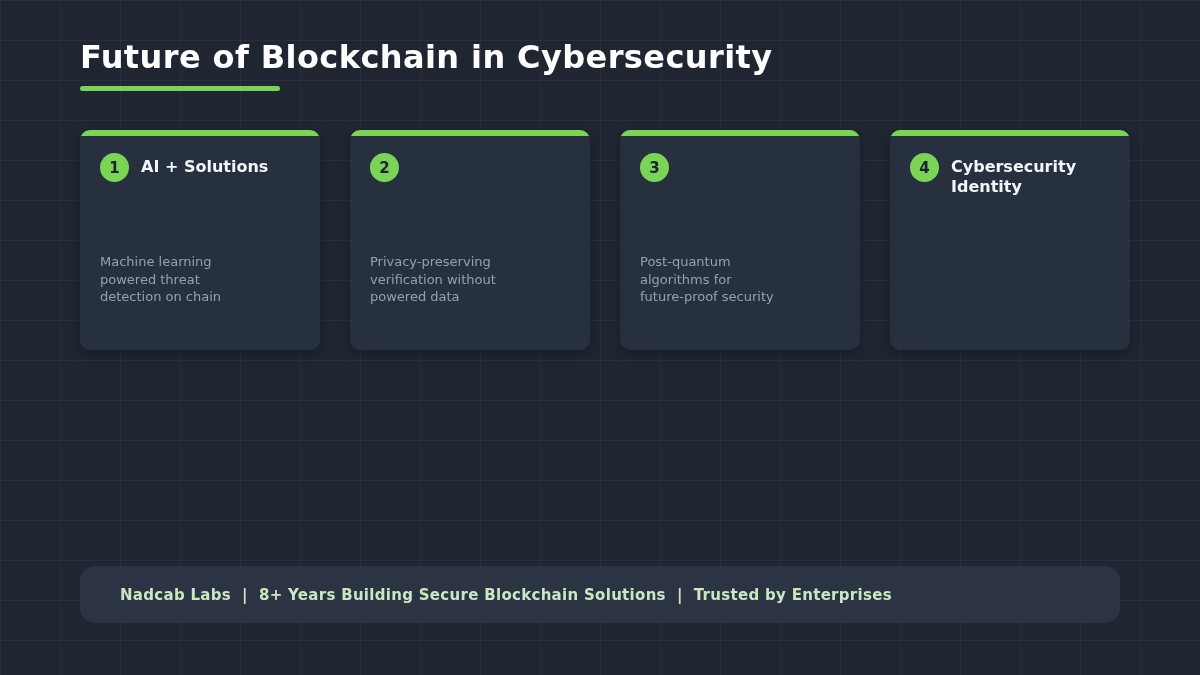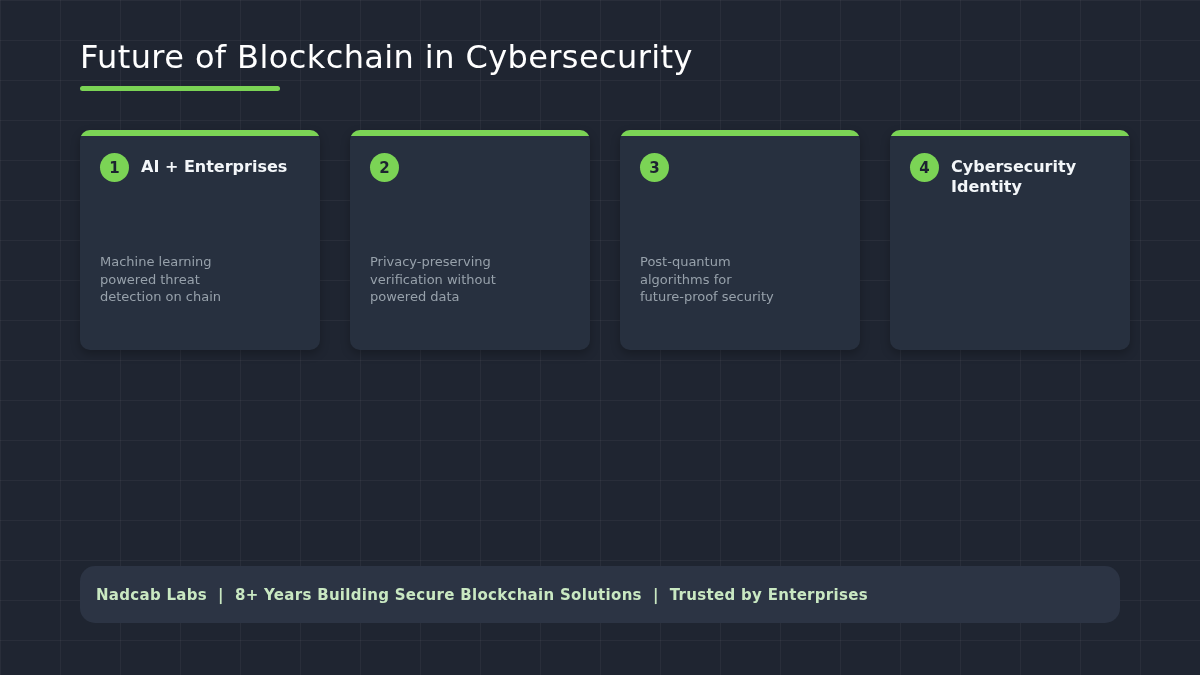--- a/index.html
+++ b/index.html
@@ -20,21 +20,21 @@
       linear-gradient(to right,  rgba(255,255,255,0.045) 1px, transparent 1px),
       linear-gradient(to bottom, rgba(255,255,255,0.045) 1px, transparent 1px);
     background-size: 60px 40px;
   }
 
   .page-title {
     position: absolute;
     left: 80px;
     top: 40px;
     font-size: 32px;
-    font-weight: normal;
+    font-weight: bold;
     color: #ffffff;
     letter-spacing: 0.4px;
     line-height: 1.1;
   }
 
   .title-underline {
     position: absolute;
     left: 80px;
     top: 86px;
     width: 200px;
@@ -111,21 +111,21 @@
   .footer-bar {
     position: absolute;
     left: 80px;
     top: 566px;
     width: 1040px;
     height: 57px;
     background: #2c3444;
     border-radius: 15px;
     display: flex;
     align-items: center;
-    padding-left: 16px;
+    padding-left: 40px;
   }
 
   .footer-text {
     font-size: 15px;
     font-weight: bold;
     color: #c9e8c2;
     letter-spacing: 0.3px;
     white-space: pre;
   }
 </style>
@@ -137,21 +137,21 @@
   <h1 class="page-title">Future of Blockchain in Cybersecurity</h1>
   <div class="title-underline"></div>
 
   <div class="cards-row">
 
     <div class="card">
       <div class="card-accent-bar"></div>
       <div class="card-body">
         <div class="card-head">
           <div class="number-badge">1</div>
-          <div class="card-title">AI + Enterprises</div>
+          <div class="card-title">AI + Solutions</div>
         </div>
         <div class="card-description">Machine learning
 powered threat
 detection on chain</div>
       </div>
     </div>
 
     <div class="card">
       <div class="card-accent-bar"></div>
       <div class="card-body">

